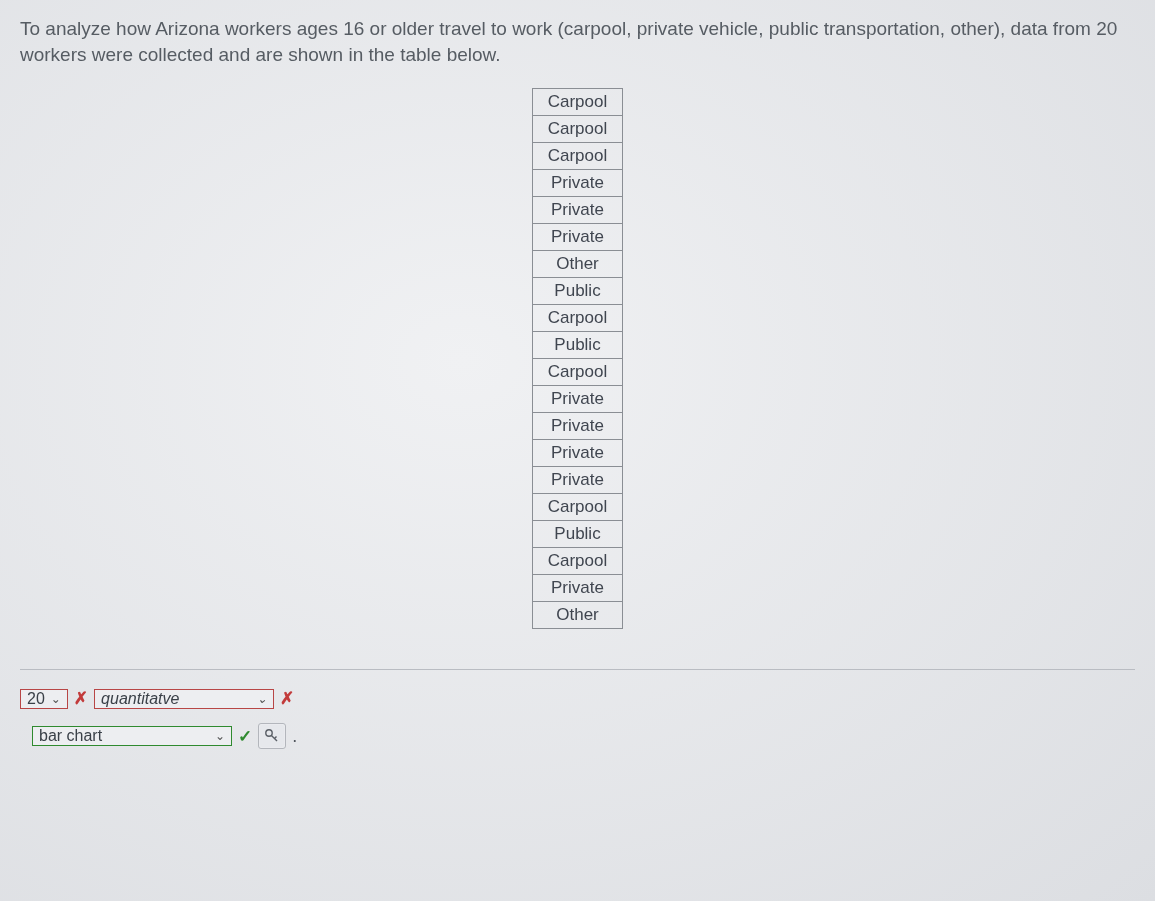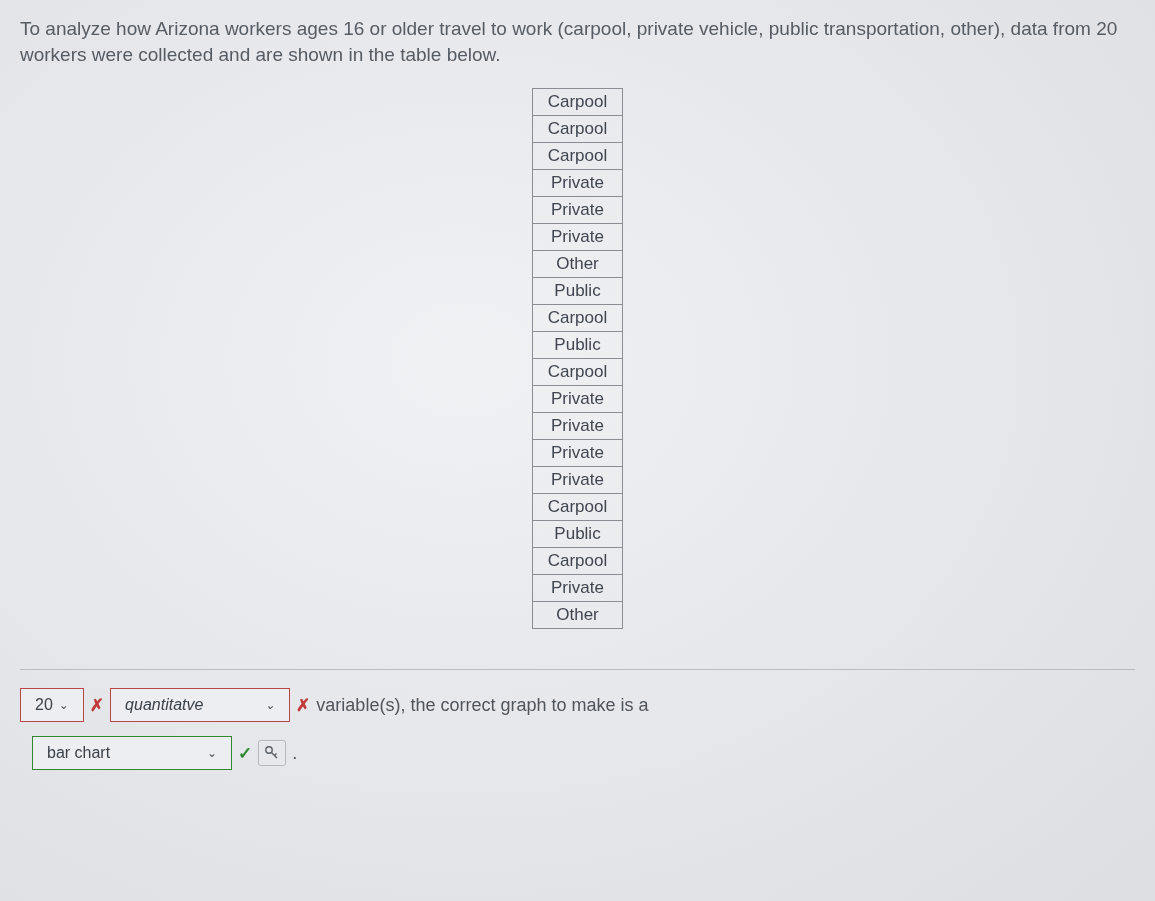--- a/index.html
+++ b/index.html
@@ -49,24 +49,24 @@
     flex-wrap: wrap;
     gap: 6px;
     font-size: 18px;
     color: #50555c;
     margin-bottom: 14px;
   }
   .dd {
     display: inline-flex;
     align-items: center;
     border: 1px solid;
-    padding: 2px 14px;
+    padding: 2px 6px;
     font-size: 16px;
     background: #edeef1;
-    height: 34px;
+    height: 20px;
     gap: 6px;
   }
   .dd.green { border-color: #2f8a2f; color: #3a4048; margin-left: 12px; }
   .dd.red { border-color: #b84646; color: #3a4048; }
   .dd .dd-text { }
   .dd .chev {
     font-size: 12px;
     color: #555;
   }
   .mark {
@@ -170,21 +170,20 @@
     <span class="chev">⌄</span>
   </span>
   <span class="mark cross">✗</span>
 
   <span class="dd red" style="min-width:180px;font-style:italic;">
     <span class="dd-text">quantitatve</span>
     <span class="chev" style="margin-left:auto;">⌄</span>
   </span>
   <span class="mark cross">✗</span>
 
-  <span>variable(s), the correct graph to make is a</span>
 </div>
 
 <div class="question-row">
   <span class="dd green" style="min-width:200px;">
     <span class="dd-text">bar chart</span>
     <span class="chev" style="margin-left:auto;">⌄</span>
   </span>
   <span class="mark check">✓</span>
 
   <span class="key-btn">

